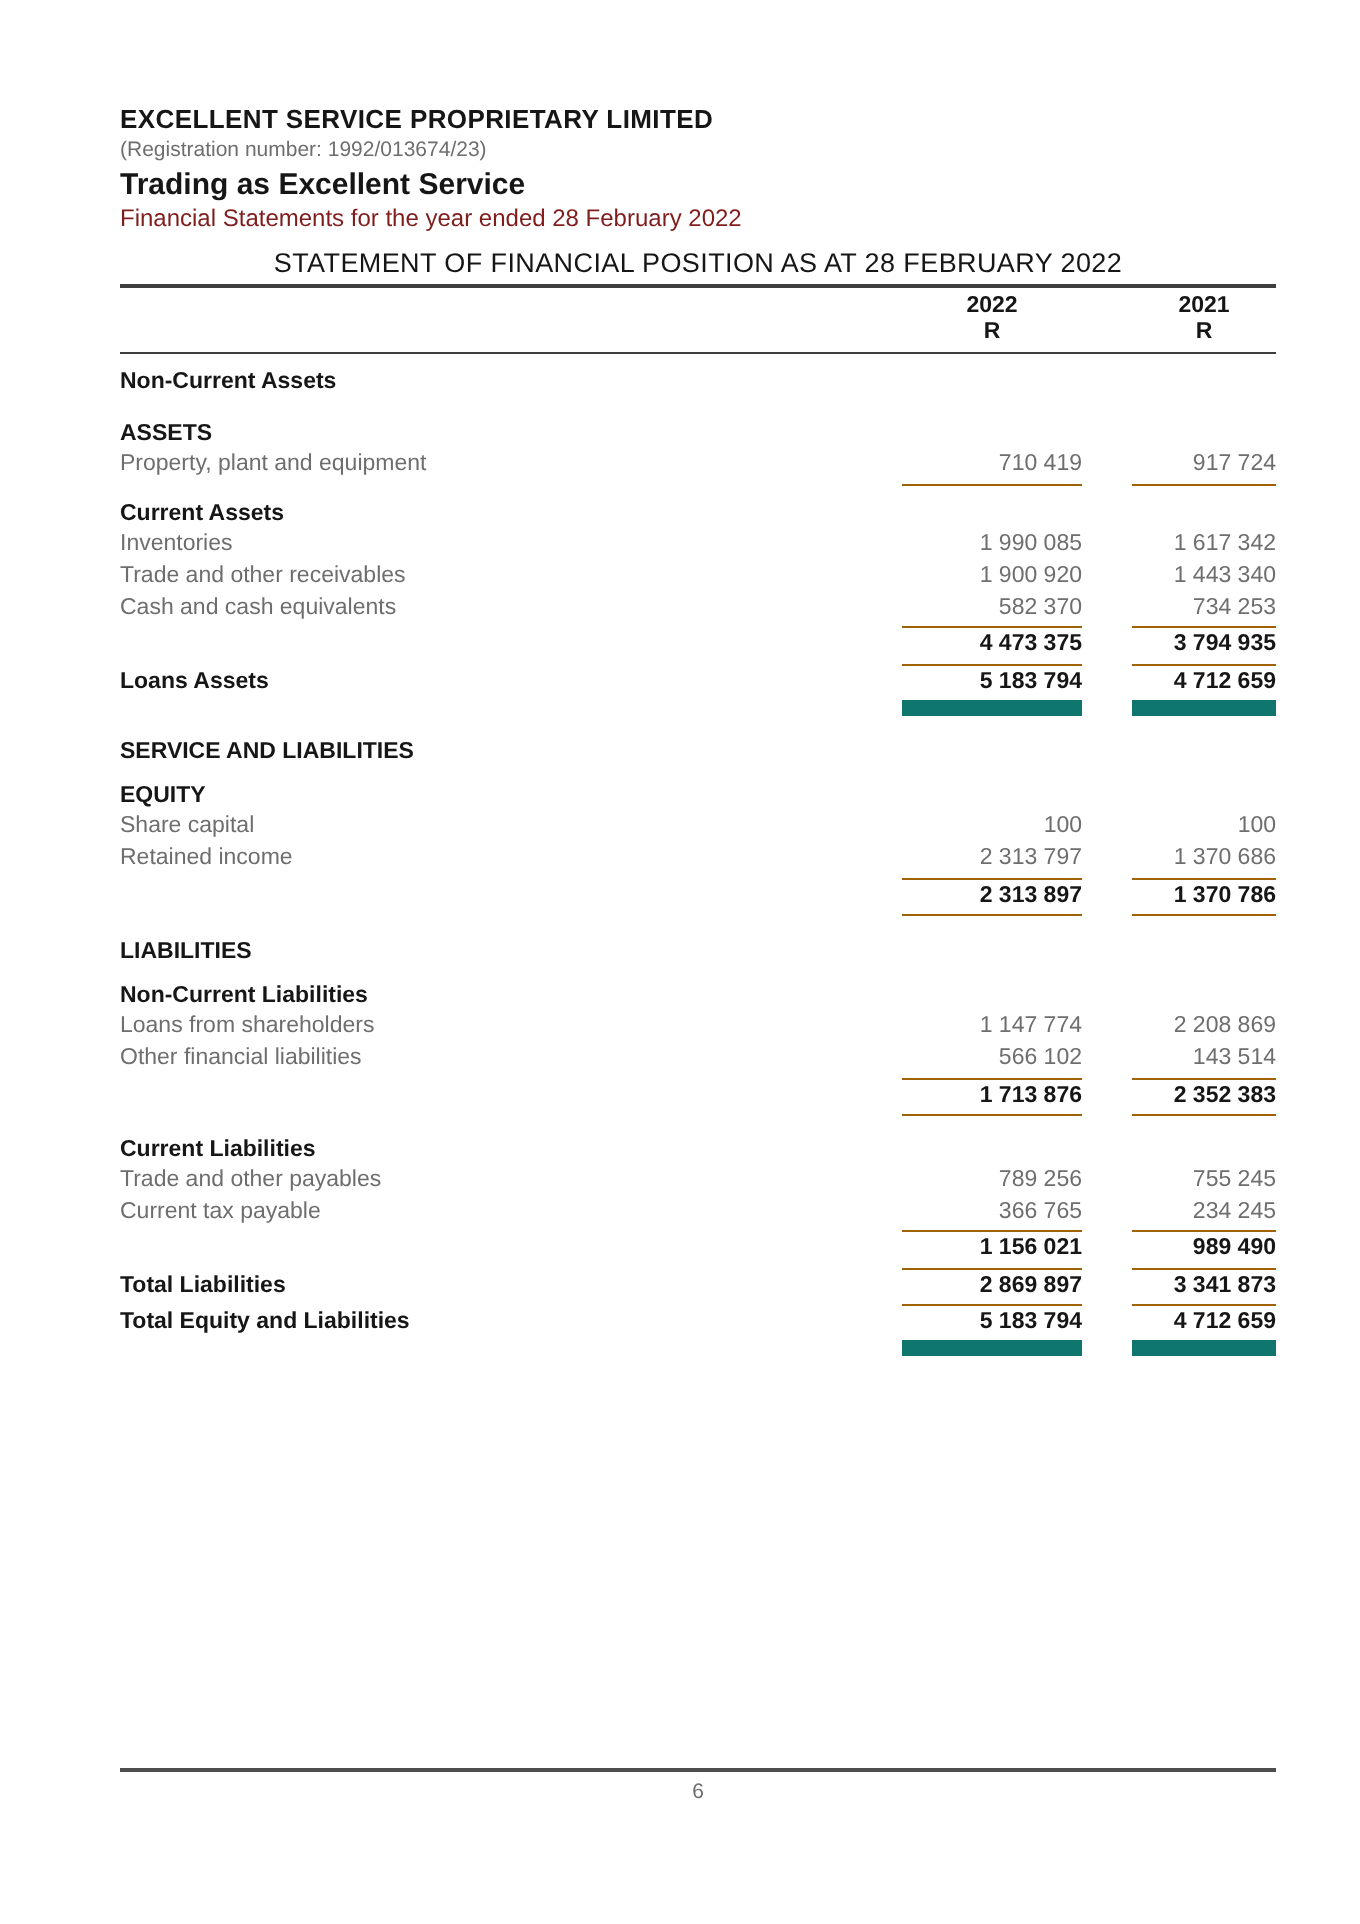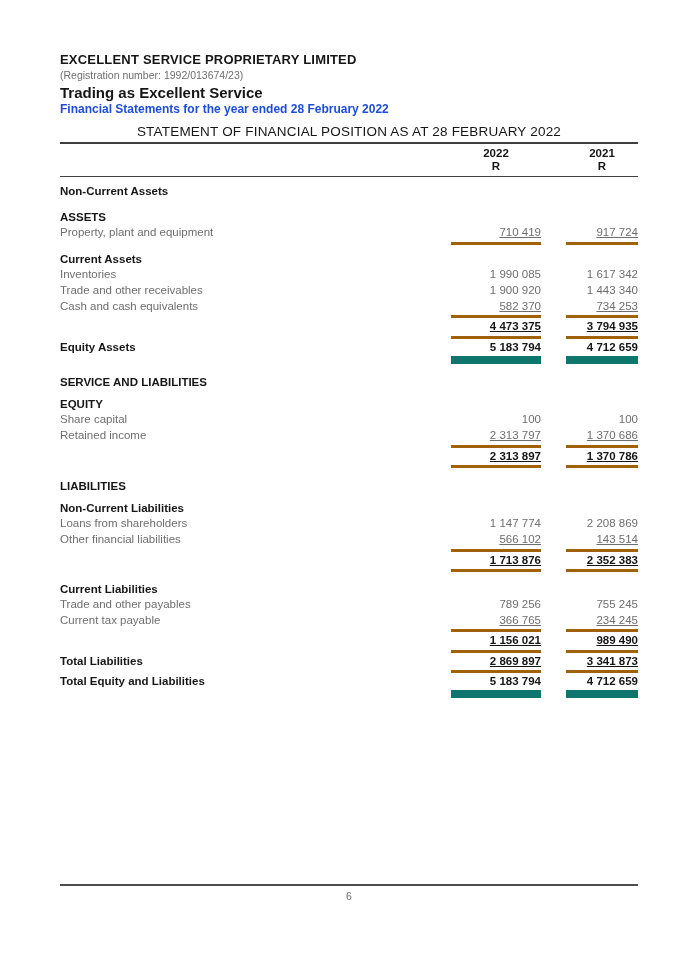--- a/index.html
+++ b/index.html
@@ -7,42 +7,42 @@
     position:relative;width:680px;height:962px;background:#ffffff;
     font-family:"Liberation Sans","DejaVu Sans",sans-serif;color:#111;
     overflow:hidden;margin:0 auto;
   }
   .content{position:absolute;left:60px;top:0;width:578px;}
   
   .hdr{padding-top:51px;}
   .company{font-size:13px;font-weight:bold;line-height:17px;letter-spacing:.2px;color:#161616;}
   .reg{font-size:10.5px;line-height:13px;margin-top:1px;color:#6e6e6e;}
   .trading{font-size:15px;font-weight:bold;line-height:15px;margin-top:3px;color:#161616;}
-  .period{font-size:12px;font-weight:bold;line-height:15px;margin-top:2px;color:#1d4ed8;}
+  .period{font-size:12px;font-weight:normal;line-height:15px;margin-top:2px;color:#7f1d1d;}
   .stmt-title{font-size:13.5px;font-weight:normal;line-height:17px;margin-top:6px;text-align:center;letter-spacing:.2px;color:#161616;}
   
   .fin-table{margin-top:2px;}
   .head-row{display:flex;border-top:2px solid #3f3f3f;border-bottom:1.5px solid #3f3f3f;padding:3px 0 3px 0;}
   .head-row .spacer{flex:1;}
   .colhead{font-size:11.5px;font-weight:bold;line-height:13px;text-align:center;color:#161616;}
   .colhead.c1{width:90px;padding-left:22px;}
   .colhead.c2{width:72px;margin-left:25px;}
   .row{display:flex;font-size:11.5px;line-height:15.2px;color:#6e6e6e;}
   .row .label{flex:1;padding-right:8px;}
   .row .num{width:90px;text-align:right;white-space:nowrap;}
   .row .num.c2{width:72px;margin-left:25px;}
   .row-section{font-weight:bold;color:#161616;margin-top:11px;}
   .row-group{font-weight:bold;color:#161616;margin-top:7px;}
   .row-group.after-subtotal{margin-top:10px;}
   .row-subtotal{font-weight:bold;color:#161616;}
   .row-subtotal .num{padding-top:1px;padding-bottom:1px;}
   .row-total{font-weight:bold;color:#161616;margin-top:1px;}
   .row-total .num{padding-bottom:1px;}
   .row-item .num{padding-bottom:1px;}
-  .num.rule-thin{border-bottom:3px solid #a16207;text-decoration:underline;}
+  .num.rule-thin{border-bottom:1px solid #a16207;}
   .num.rule-thick{border-bottom:8px solid #0f766e;}
   
   .footer-rule{position:absolute;left:60px;width:578px;top:884px;border-top:2px solid #4d4d4d;}
   .page-num{position:absolute;left:60px;width:578px;top:890px;text-align:center;font-size:10.5px;color:#6e6e6e;}
 </style>
 </head>
 <body>
 
 <div class="page">
   <div class="content">
@@ -97,21 +97,21 @@
             <div class="label">Cash and cash equivalents</div>
             <div class="num rule-thin">582 370</div>
             <div class="num c2 rule-thin">734 253</div>
           </div>
           <div class="row row-subtotal">
             <div class="label"></div>
             <div class="num rule-thin">4 473 375</div>
             <div class="num c2 rule-thin">3 794 935</div>
           </div>
           <div class="row row-total">
-            <div class="label">Equity Assets</div>
+            <div class="label">Loans Assets</div>
             <div class="num rule-thick">5 183 794</div>
             <div class="num c2 rule-thick">4 712 659</div>
           </div>
           <div class="row row-section">
             <div class="label">SERVICE AND LIABILITIES</div>
           </div>
           <div class="row row-group">
             <div class="label">EQUITY</div>
           </div>
           <div class="row row-item">

